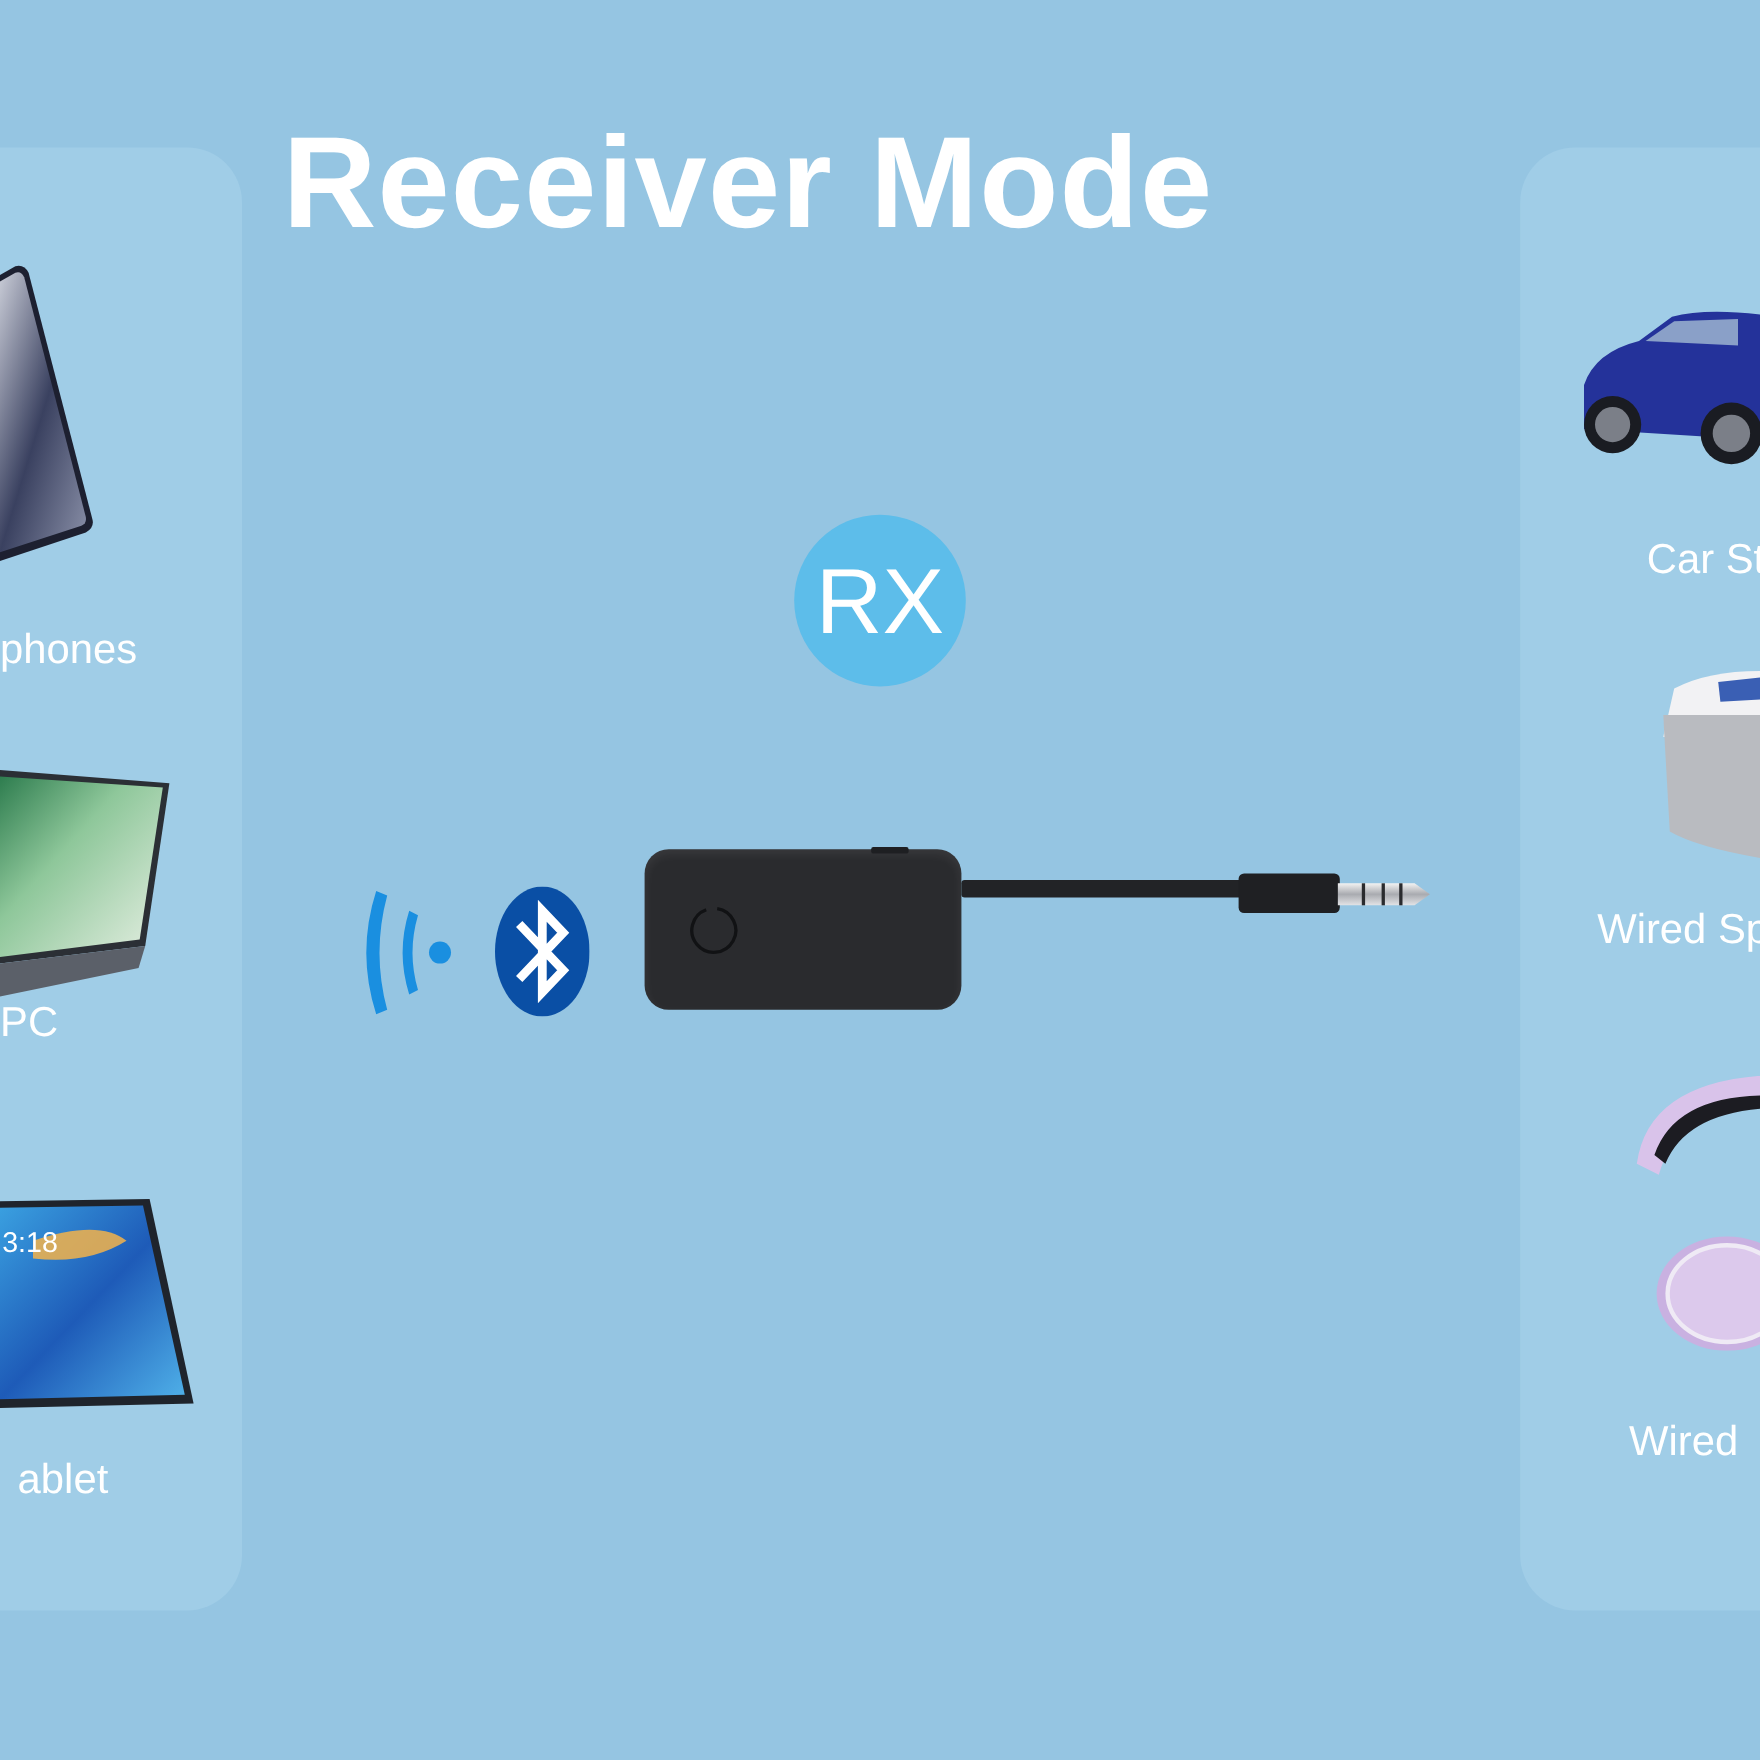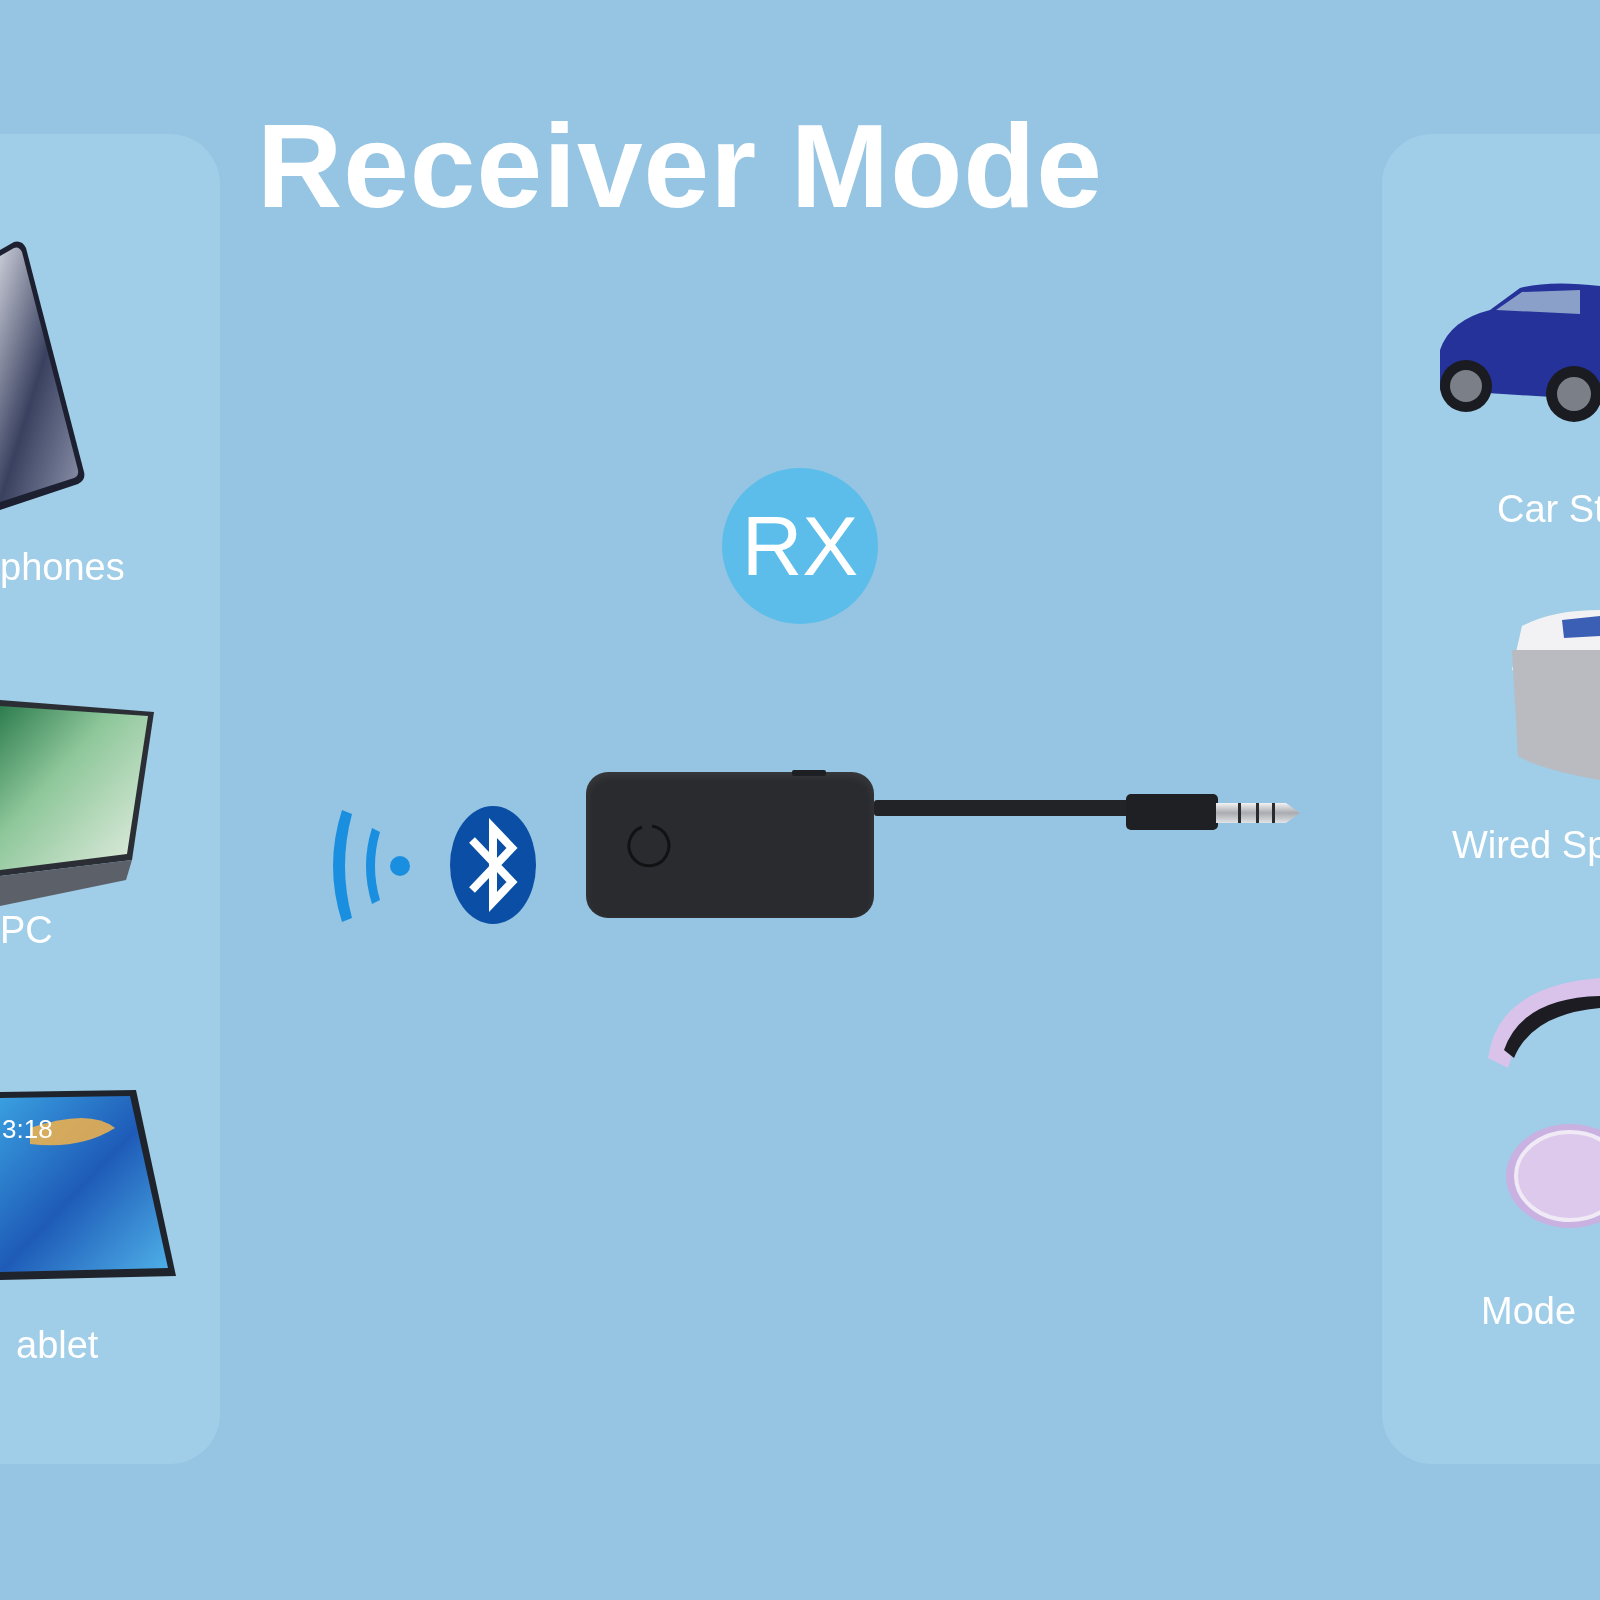--- a/index.html
+++ b/index.html
@@ -40,21 +40,21 @@
   <defs>
     <linearGradient id="pg" x1="0" y1="0" x2="1" y2="1">
       <stop offset="0" stop-color="#c8cbd6"></stop>
         <stop offset="0.5" stop-color="#3a4160"></stop>
         <stop offset="1" stop-color="#8a90a8"></stop>
     </linearGradient>
   </defs>
   <path d="M0 10 L14 2 Q22 0 26 8 L84 232 Q86 240 78 244 L0 270 Z" fill="#1d2030"></path>
   <path d="M0 16 L14 8 Q19 6 22 12 L78 230 Q79 236 74 238 L0 262 Z" fill="url(#pg)"></path>
 </svg>
-<div class="label" style="left:0;top:546px">phones</div>
+<div class="label" style="left:0;top:570px">phones</div>
 
 <svg class="device" style="left:0;top:700px" width="160" height="215" viewBox="0 0 160 215">
   <defs>
     <linearGradient id="lg" x1="0" y1="0" x2="1" y2="1">
       <stop offset="0" stop-color="#2e7d4f"></stop>
         <stop offset="0.4" stop-color="#8ec79a"></stop>
         <stop offset="1" stop-color="#e6efe3"></stop>
     </linearGradient>
   </defs>
   <path d="M0 0 L154 12 L132 160 L0 176 Z" fill="#2b2f35"></path>
@@ -96,21 +96,21 @@
   <path d="M0 40 L88 40 L88 170 Q30 160 6 146 Z" fill="#b9bbc0"></path>
 </svg>
 <div class="label" style="left:1452px;top:824px">Wired Sp</div>
 
 <svg class="device" style="left:1478px;top:978px" width="122" height="250" viewBox="0 0 122 250">
   <path d="M10 80 Q20 8 122 0 L122 26 Q46 32 30 90 Z" fill="#d9c3ea"></path>
   <path d="M26 72 Q44 20 122 18 L122 30 Q54 36 36 80 Z" fill="#1c1c22"></path>
   <ellipse cx="92" cy="198" rx="64" ry="52" fill="#c9b1e1"></ellipse>
   <ellipse cx="92" cy="198" rx="54" ry="44" fill="#dcc9ec" stroke="#efeaf5" stroke-width="4"></ellipse>
 </svg>
-<div class="label" style="left:1481px;top:1290px">Mode</div>
+<div class="label" style="left:1481px;top:1290px">Wired</div>
 
 <div class="rx-badge">RX</div>
 
 <svg class="device" style="left:320px;top:806px" width="100" height="120" viewBox="0 0 100 120">
   <path d="M22 4 Q4 60 22 116 L32 112 Q18 60 32 8 Z" fill="#1a8fe0"></path>
   <path d="M52 22 Q40 60 52 98 L60 94 Q50 60 60 26 Z" fill="#1a8fe0"></path>
   <circle cx="80" cy="60" r="10" fill="#1a8fe0"></circle>
 </svg>
 <svg class="device" style="left:450px;top:806px" width="86" height="118" viewBox="0 0 86 118">
   <ellipse cx="43" cy="59" rx="43" ry="59" fill="#0a4fa5"></ellipse>

